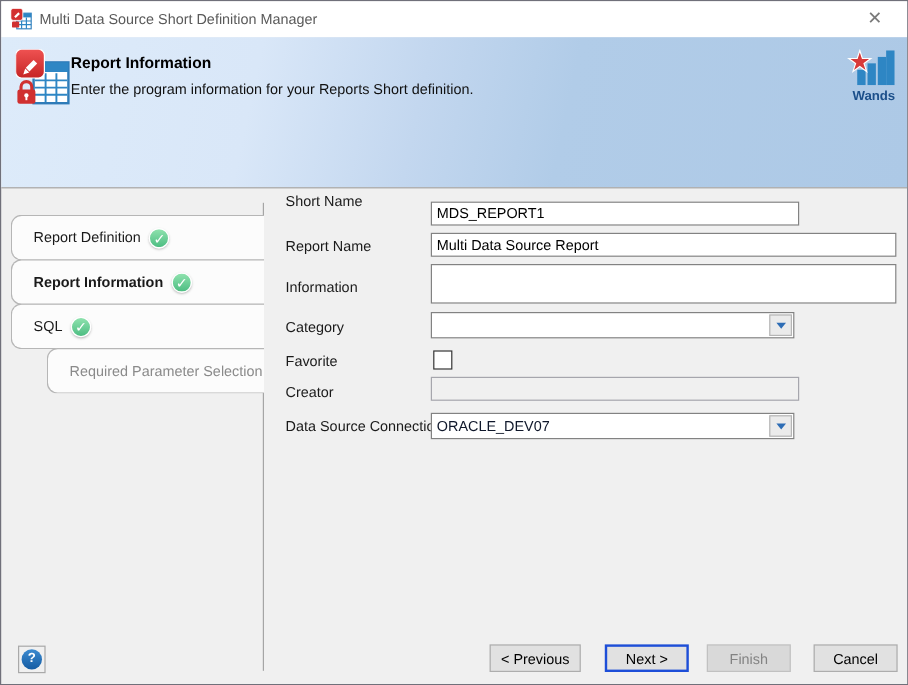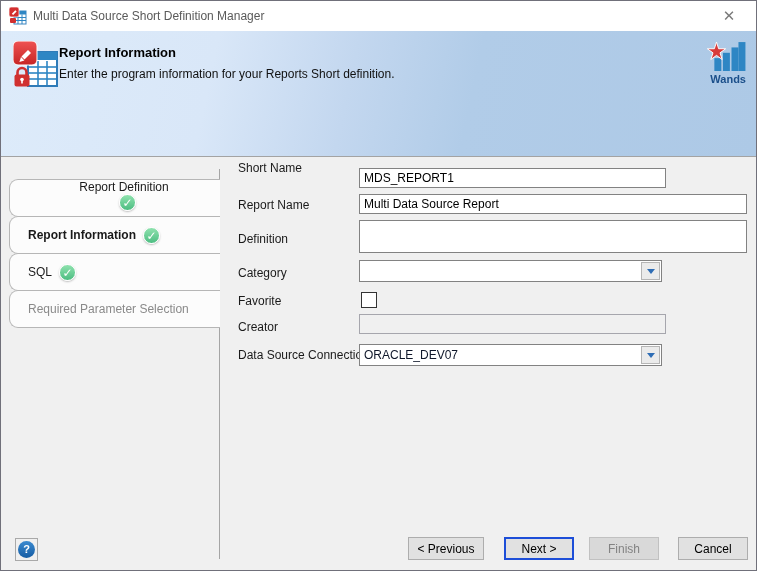--- a/index.html
+++ b/index.html
@@ -20,23 +20,23 @@
   .header-title { position:absolute; left:58px; top:14px; font-size:13px; font-weight:bold; color:#000; }
   .header-sub { position:absolute; left:58px; top:36px; font-size:12px; color:#111; }
   .logo { position:absolute; right:10px; top:10px; width:52px; text-align:right; }
   .logo-text { font-size:11px; font-weight:bold; color:#1b4f8a; margin-top:-2px; }
 
   
   .divider { position:absolute; left:218px; top:168px; width:1px; height:390px; background:#a5a5a5; }
   .tabs { position:absolute; left:8px; top:178px; width:211px; }
   .tab { position:relative; height:38px; margin-top:-1px; background:#fcfcfc; border:1px solid #b6b6b6; border-right:none;
     border-radius:9px 0 0 9px; display:flex; align-items:center; padding-left:18px; font-size:12px; color:#1a1a1a; cursor:pointer; }
-  .tab:first-child { margin-top:0;flex-direction:column; }
+  .tab:first-child { margin-top:0; }
   .tab.active { font-weight:bold; }
-  .tab.disabled { color:#8a8a8a; }
+  .tab.disabled { color:#8a8a8a;margin-left:30px; }
   .check { display:inline-block; width:17px; height:17px; margin-left:7px; border-radius:50%;
     background:linear-gradient(180deg,#8fe2ae 0%,#4dbd82 100%); border:1px solid #ffffff;
     box-shadow:0 1px 2px rgba(0,0,0,.25); color:#fff; font-size:12px; font-weight:bold; line-height:16px; text-align:center; }
 
   
   .flabel { position:absolute; left:237px; font-size:12px; color:#1a1a1a; white-space:nowrap; }
   .tfield { position:absolute; left:358px; border:1px solid #828282; background:#fff; font-size:12px; color:#000;
     padding:0 4px; font-family:"Liberation Sans","DejaVu Sans",sans-serif; }
   .tfield:disabled, .tfield.disabled { background:#f0f0f0; border-color:#a6a6ad; }
   textarea.tfield { resize:none; padding-top:2px; }
@@ -136,21 +136,21 @@
       <span>Required Parameter Selection</span>
     </div>
   </div>
 
   <div class="flabel" style="top:160px;">Short Name</div>
   <input class="tfield" style="top: 167px; width: 307px; height: 20px;" value="MDS_REPORT1">
 
   <div class="flabel" style="top:197px;">Report Name</div>
   <input class="tfield" style="top: 193px; width: 388px; height: 20px;" value="Multi Data Source Report">
 
-  <div class="flabel" style="top:231px;">Definition</div>
+  <div class="flabel" style="top:231px;">Information</div>
   <textarea class="tfield" style="top: 219px; width: 388px; height: 33px;"></textarea>
 
   <div class="flabel" style="top:265px;">Category</div>
   <div class="combo" style="top:259px;">
     <div class="combo-value"></div>
     <div class="combo-btn">
       <span class="combo-arrow"></span>
     </div>
   </div>
 

